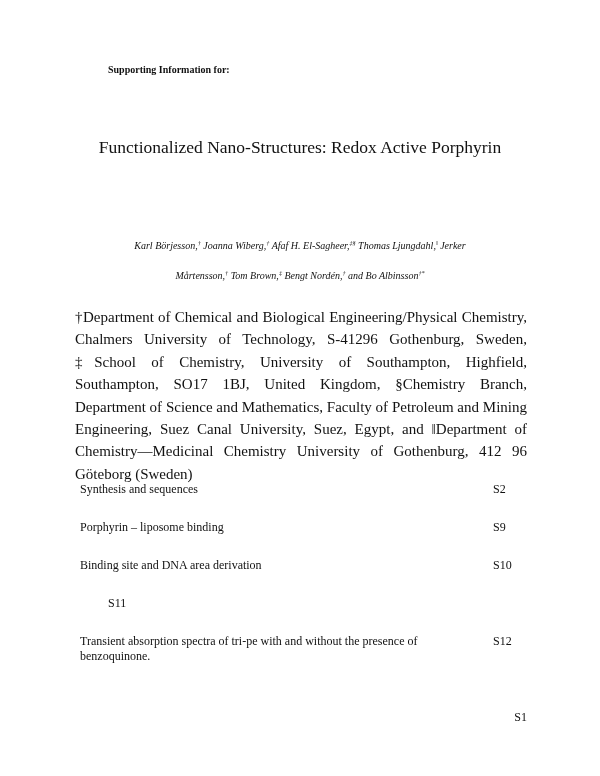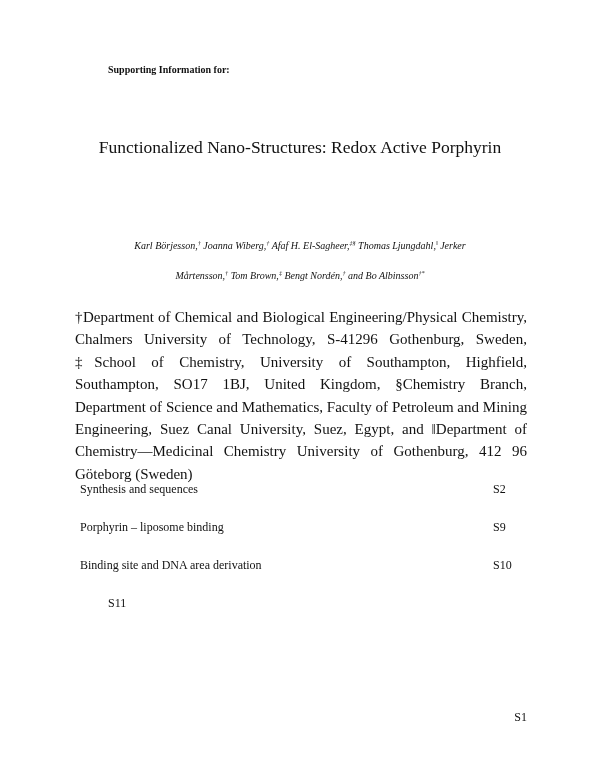--- a/index.html
+++ b/index.html
@@ -118,17 +118,21 @@
       <span class="toc-label">Porphyrin – liposome binding</span>
       <span class="toc-page">S9</span>
     </div>
     <div class="toc-row">
       <span class="toc-label">Binding site and DNA area derivation</span>
       <span class="toc-page">S10</span>
     </div>
     <div class="toc-row">
       <span class="toc-page">S11</span>
     </div>
+    <div class="toc-row">
+      <span class="toc-label">Transient absorption spectra of tri-pe with and without the presence of benzoquinone.</span>
+      <span class="toc-page">S12</span>
+    </div>
   </div>
 
   <div class="page-number">S1</div>
 
 </div>
 
 </body></html>

